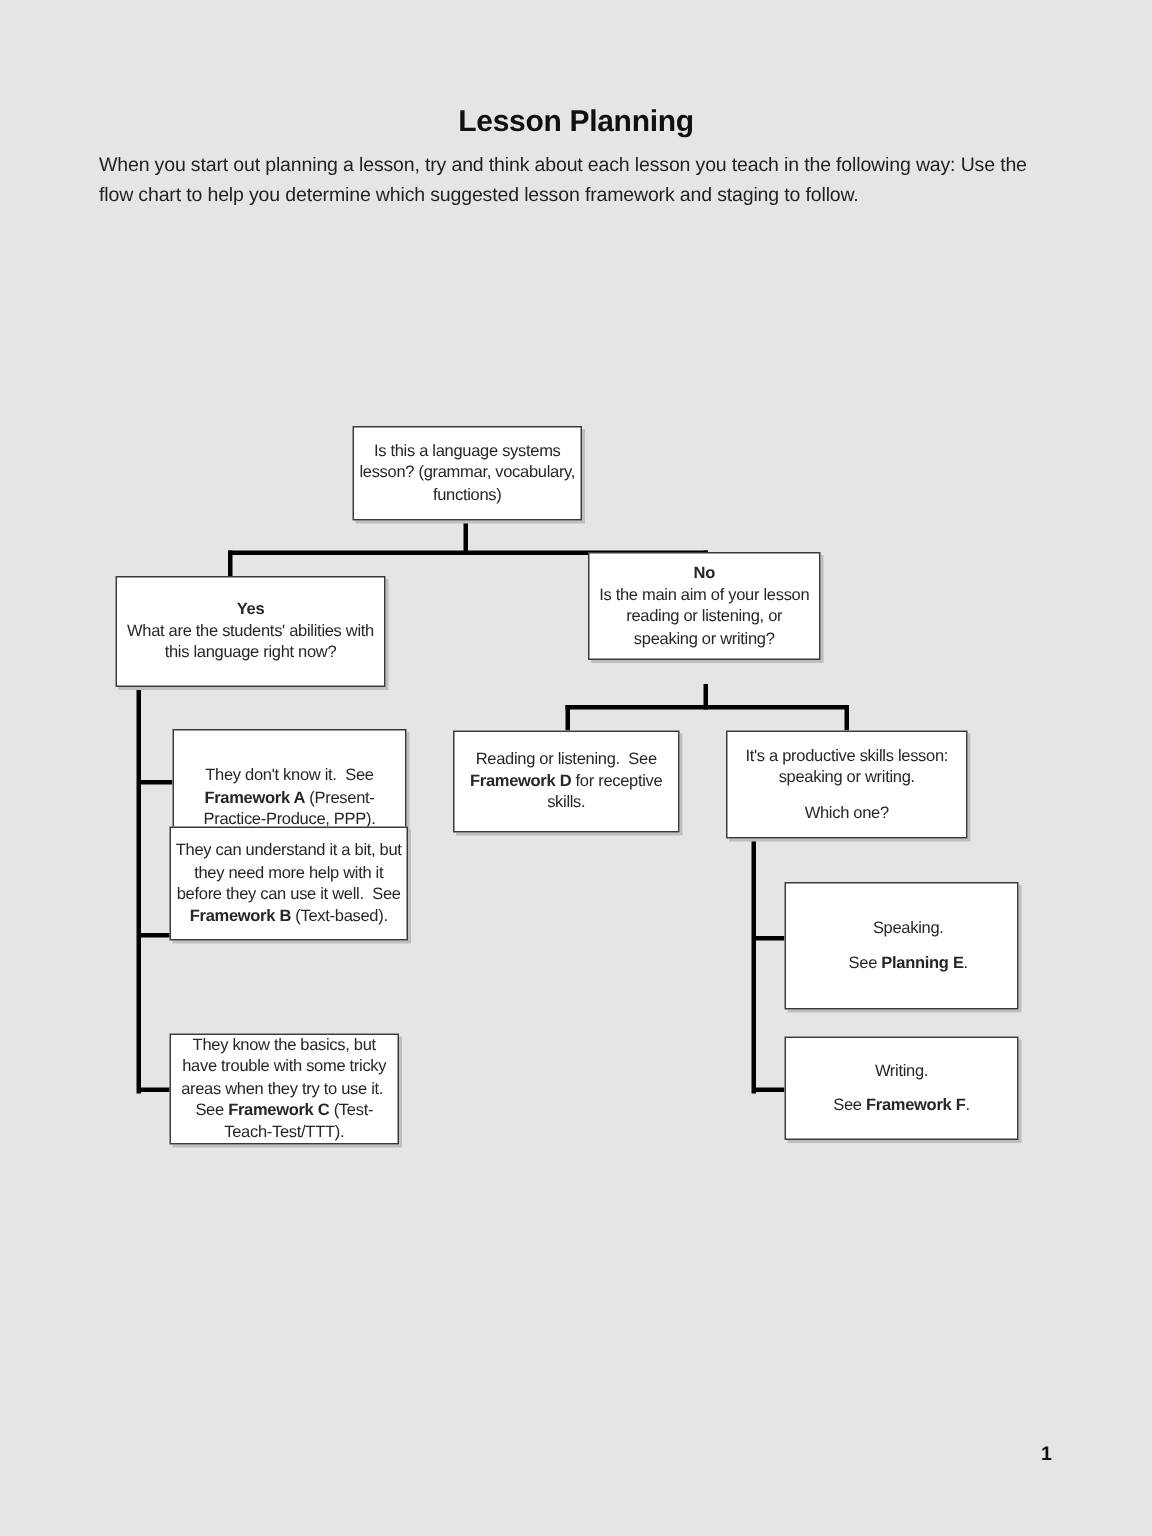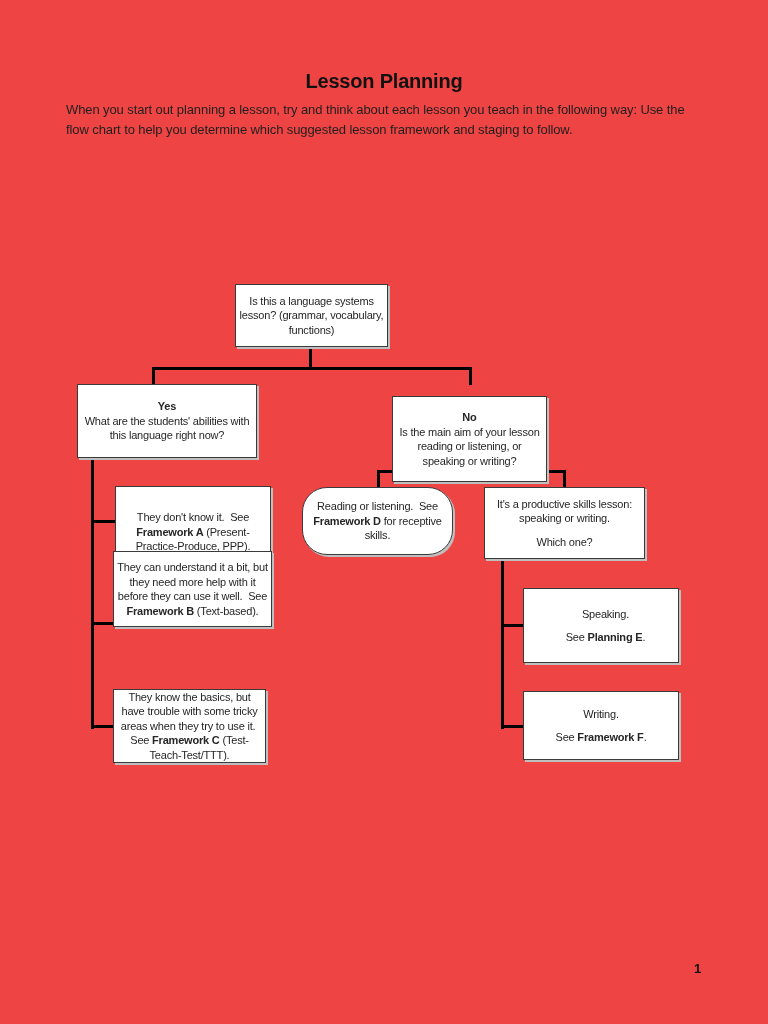--- a/index.html
+++ b/index.html
@@ -1,17 +1,17 @@
 <!DOCTYPE html>
 <html><head>
 <meta charset="utf-8">
 <style>
   html,body { margin:0; padding:0; background:#ffffff; }
   .page {
-    position:relative; width:768px; height:1024px; background:#ef4444;
+    position:relative; width:768px; height:1024px; background:#e5e5e5;
     font-family:"Liberation Sans", sans-serif; color:#1f1f1f; overflow:hidden;
   }
   .title {
     position:absolute; left:0; top:70px; width:768px; margin:0;
     text-align:center; font-size:20px; font-weight:bold; color:#111;
     letter-spacing:-0.2px;
   }
   .intro {
     position:absolute; left:66px; top:100px; width:640px; margin:0;
     font-size:13px; line-height:19.5px; letter-spacing:-0.1px; color:#1f1f1f;
@@ -61,47 +61,47 @@
 
     <div class="fbox" style="left:235px; top:284px; width:153px; height:63px;">
       <div>Is this a language systems lesson? (grammar, vocabulary, functions)</div>
     </div>
 
     <div class="fbox" style="left:77px; top:384px; width:180px; height:74px;">
       <div class="heading">Yes</div>
       <div>What are the students' abilities with this language right now?</div>
     </div>
 
-    <div class="fbox" style="left:392px; top:396px; width:155px; height:86px;">
+    <div class="fbox" style="left:392px; top:368px; width:155px; height:72px;">
       <div class="heading">No</div>
       <div>Is the main aim of your lesson reading or listening, or speaking or writing?</div>
     </div>
 
     <div class="fbox" style="left:115px; top:486px; width:156px; height:92px;">
       <div><span>They don't know it.&nbsp; See </span><span class="b">Framework A</span><span> (Present-Practice-Produce, PPP).</span></div>
     </div>
 
     <div class="fbox" style="left:113px; top:551px; width:159px; height:76px;">
       <div><span>They can understand it a bit, but they need more help with it before they can use it well.&nbsp; See </span><span class="b">Framework B</span><span> (Text-based).</span></div>
     </div>
 
     <div class="fbox" style="left:113px; top:689px; width:153px; height:74px;">
       <div><span>They know the basics, but have trouble with some tricky areas when they try to use it.&nbsp; See </span><span class="b">Framework C</span><span> (Test-Teach-Test/TTT).</span></div>
     </div>
 
-    <div class="fbox" style="left:302px; top:487px; width:151px; height:68px;border-radius:25px;">
+    <div class="fbox" style="left:302px; top:487px; width:151px; height:68px;">
       <div><span>Reading or listening.&nbsp; See </span><span class="b">Framework D</span><span> for receptive skills.</span></div>
     </div>
 
     <div class="fbox" style="left:484px; top:487px; width:161px; height:72px;">
       <div>It's a productive skills lesson: speaking or writing.</div>
       <div class="gap-line">Which one?</div>
     </div>
 
-    <div class="fbox" style="left:523px; top:588px; width:156px; height:75px;padding-left:11px;">
+    <div class="fbox" style="left:523px; top:588px; width:156px; height:85px;padding-left:11px;">
       <div>Speaking.</div>
       <div class="gap-line"><span>See </span><span class="b">Planning E</span><span>.</span></div>
     </div>
 
     <div class="fbox" style="left:523px; top:691px; width:156px; height:69px;">
       <div>Writing.</div>
       <div class="gap-line"><span>See </span><span class="b">Framework F</span><span>.</span></div>
     </div>
 
   </div>

